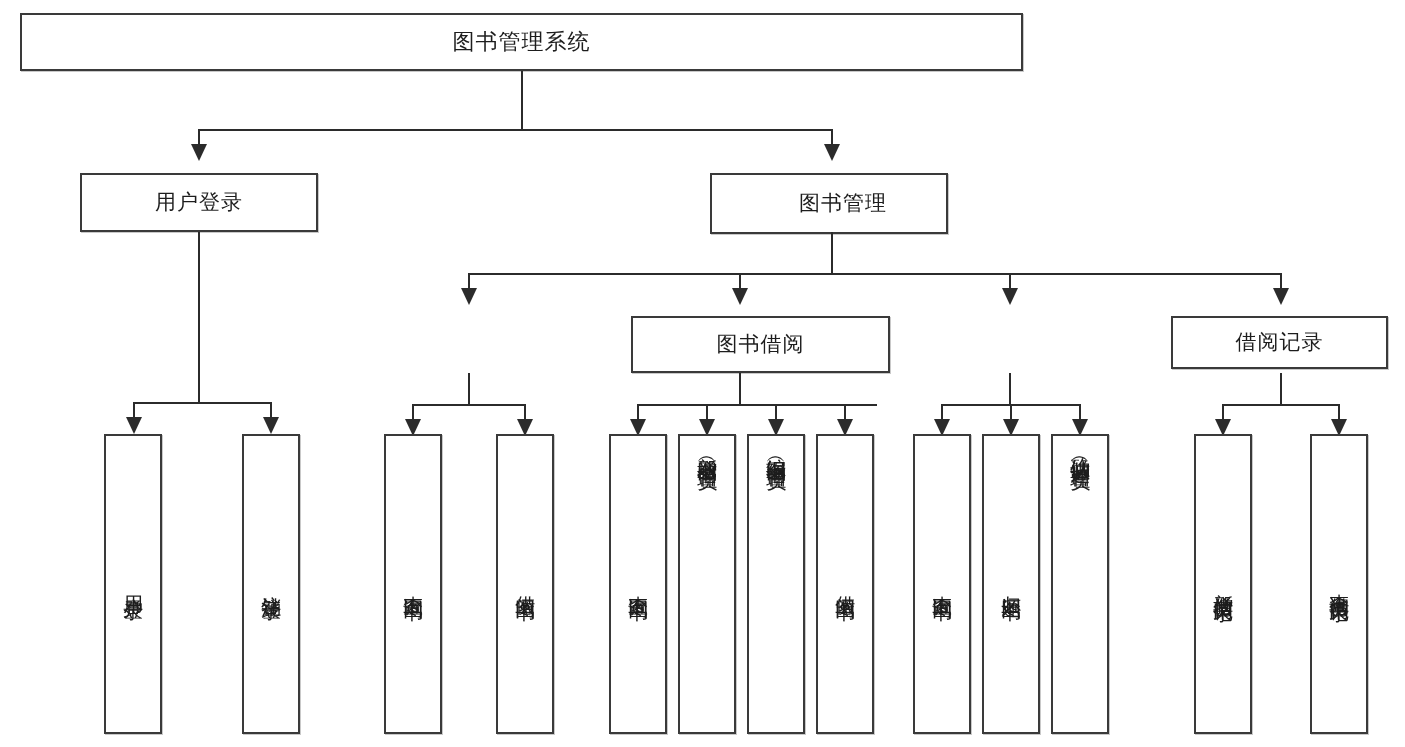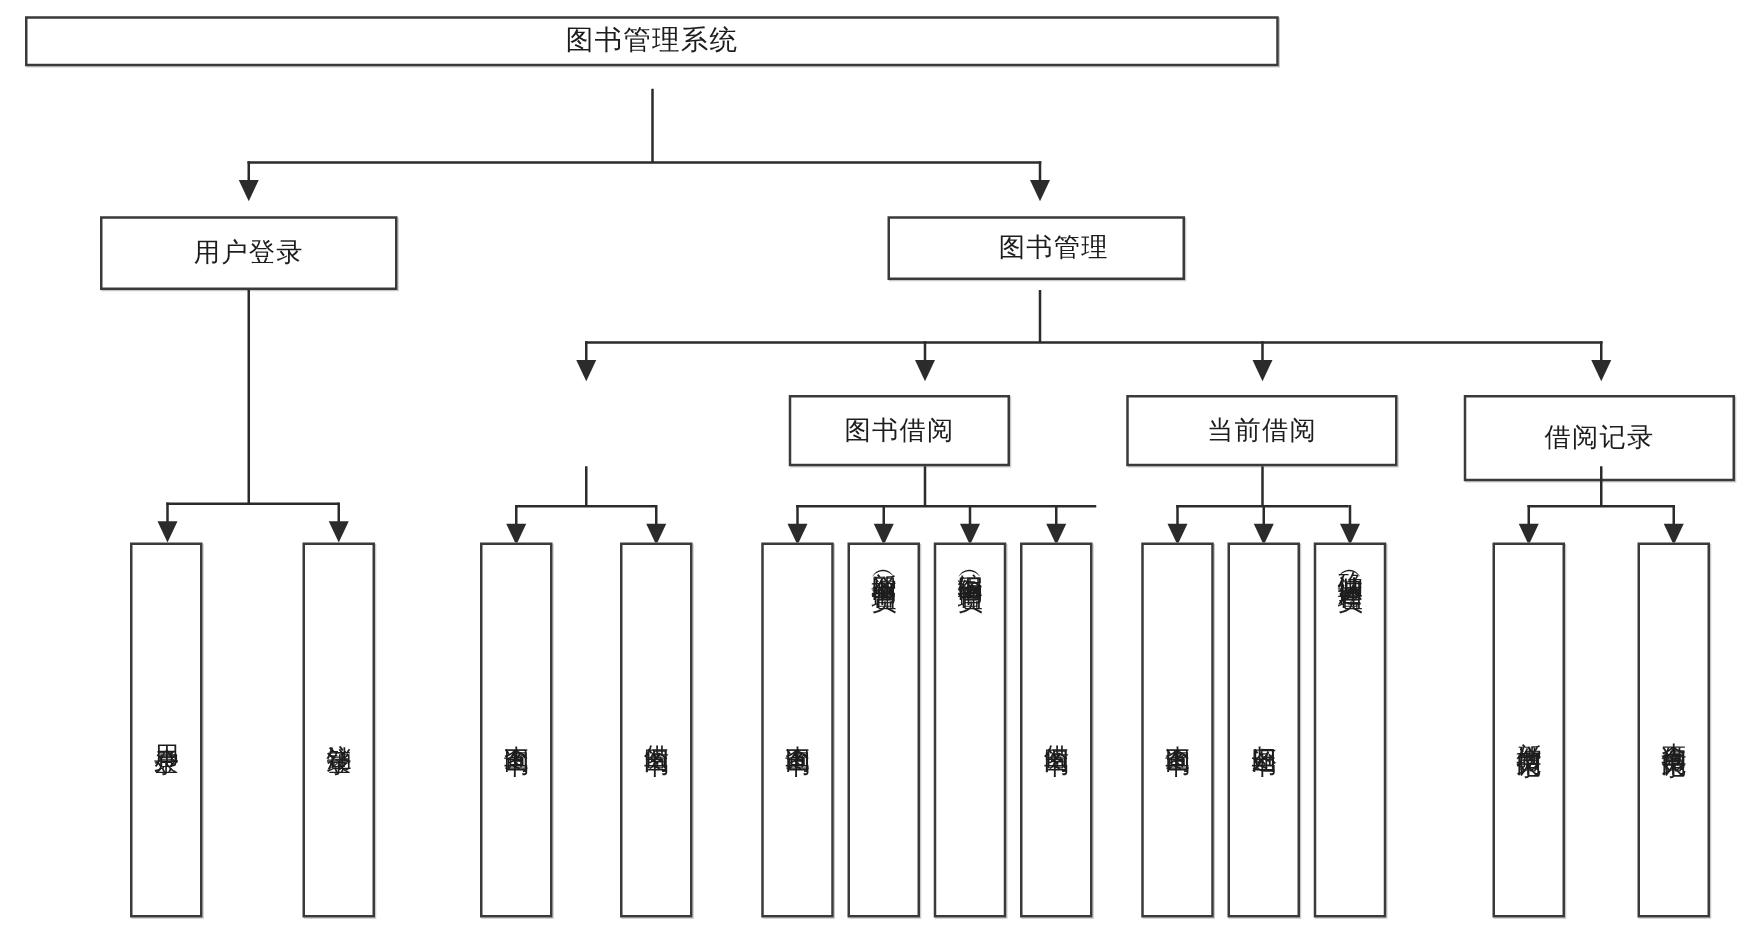--- a/index.html
+++ b/index.html
@@ -86,38 +86,38 @@
     white-space: nowrap;
     letter-spacing: 0.5px;
     font-family: "DejaVu Sans", "Liberation Sans", sans-serif;
   }
 </style>
 </head>
 <body>
 
 <div id="canvas">
 
-  <div class="node node-h node-root" style="left:20px; top:13px; width:1003px; height:40px;">
+  <div class="node node-h node-root" style="left:20px; top:13px; width:1003px; height:58px;">
     <span class="label">图书管理系统</span>
   </div>
 
   <div class="vline" style="left:521px; top:71px; height:59px;"></div>
 
   <div class="hline" style="left:198px; top:129px; width:635px;"></div>
 
   <div class="vline" style="left:198px; top:129px; height:17px;"></div>
   <div class="arrow" style="left:191px; top:144px;"></div>
   <div class="vline" style="left:831px; top:129px; height:17px;"></div>
   <div class="arrow" style="left:824px; top:144px;"></div>
 
   <div class="node node-h" style="left:80px; top:173px; width:238px; height:59px;">
     <span class="label">用户登录</span>
   </div>
 
-  <div class="node node-h" style="left:710px; top:173px; width:238px; height:51px;padding-left:28px;">
+  <div class="node node-h" style="left:710px; top:173px; width:238px; height:61px;padding-left:28px;">
     <span class="label">图书管理</span>
   </div>
 
   <div class="vline" style="left:198px; top:232px; height:171px;"></div>
   <div class="hline" style="left:133px; top:402px; width:138px;"></div>
   <div class="vline" style="left:133px; top:402px; height:17px;"></div>
   <div class="arrow" style="left:126px; top:417px;"></div>
   <div class="vline" style="left:270px; top:402px; height:17px;"></div>
   <div class="arrow" style="left:263px; top:417px;"></div>
 
@@ -125,27 +125,24 @@
   <div class="hline" style="left:468px; top:273px; width:814px;"></div>
   <div class="vline" style="left:468px; top:273px; height:17px;"></div>
   <div class="arrow" style="left:461px; top:288px;"></div>
   <div class="vline" style="left:739px; top:273px; height:17px;"></div>
   <div class="arrow" style="left:732px; top:288px;"></div>
   <div class="vline" style="left:1009px; top:273px; height:17px;"></div>
   <div class="arrow" style="left:1002px; top:288px;"></div>
   <div class="vline" style="left:1280px; top:273px; height:17px;"></div>
   <div class="arrow" style="left:1273px; top:288px;"></div>
 
-  <div class="node node-h" style="left:631px; top:316px; width:177px; height:57px;">
+  <div class="node node-h" style="left:631px; top:316px; width:259px; height:57px;">
     <span class="label">图书借阅</span>
   </div>
-  <div class="node node-h" style="left:901px; top:316px; width:217px; height:57px;">
-    <span class="label">当前借阅</span>
-  </div>
-  <div class="node node-h" style="left:1171px; top:316px; width:217px; height:69px;">
+  <div class="node node-h" style="left:1171px; top:316px; width:217px; height:53px;">
     <span class="label">借阅记录</span>
   </div>
 
   <div class="vline" style="left:468px; top:373px; height:32px;"></div>
   <div class="hline" style="left:412px; top:404px; width:113px;"></div>
   <div class="vline" style="left:412px; top:404px; height:17px;"></div>
   <div class="arrow" style="left:405px; top:419px;"></div>
   <div class="vline" style="left:524px; top:404px; height:17px;"></div>
   <div class="arrow" style="left:517px; top:419px;"></div>
 

